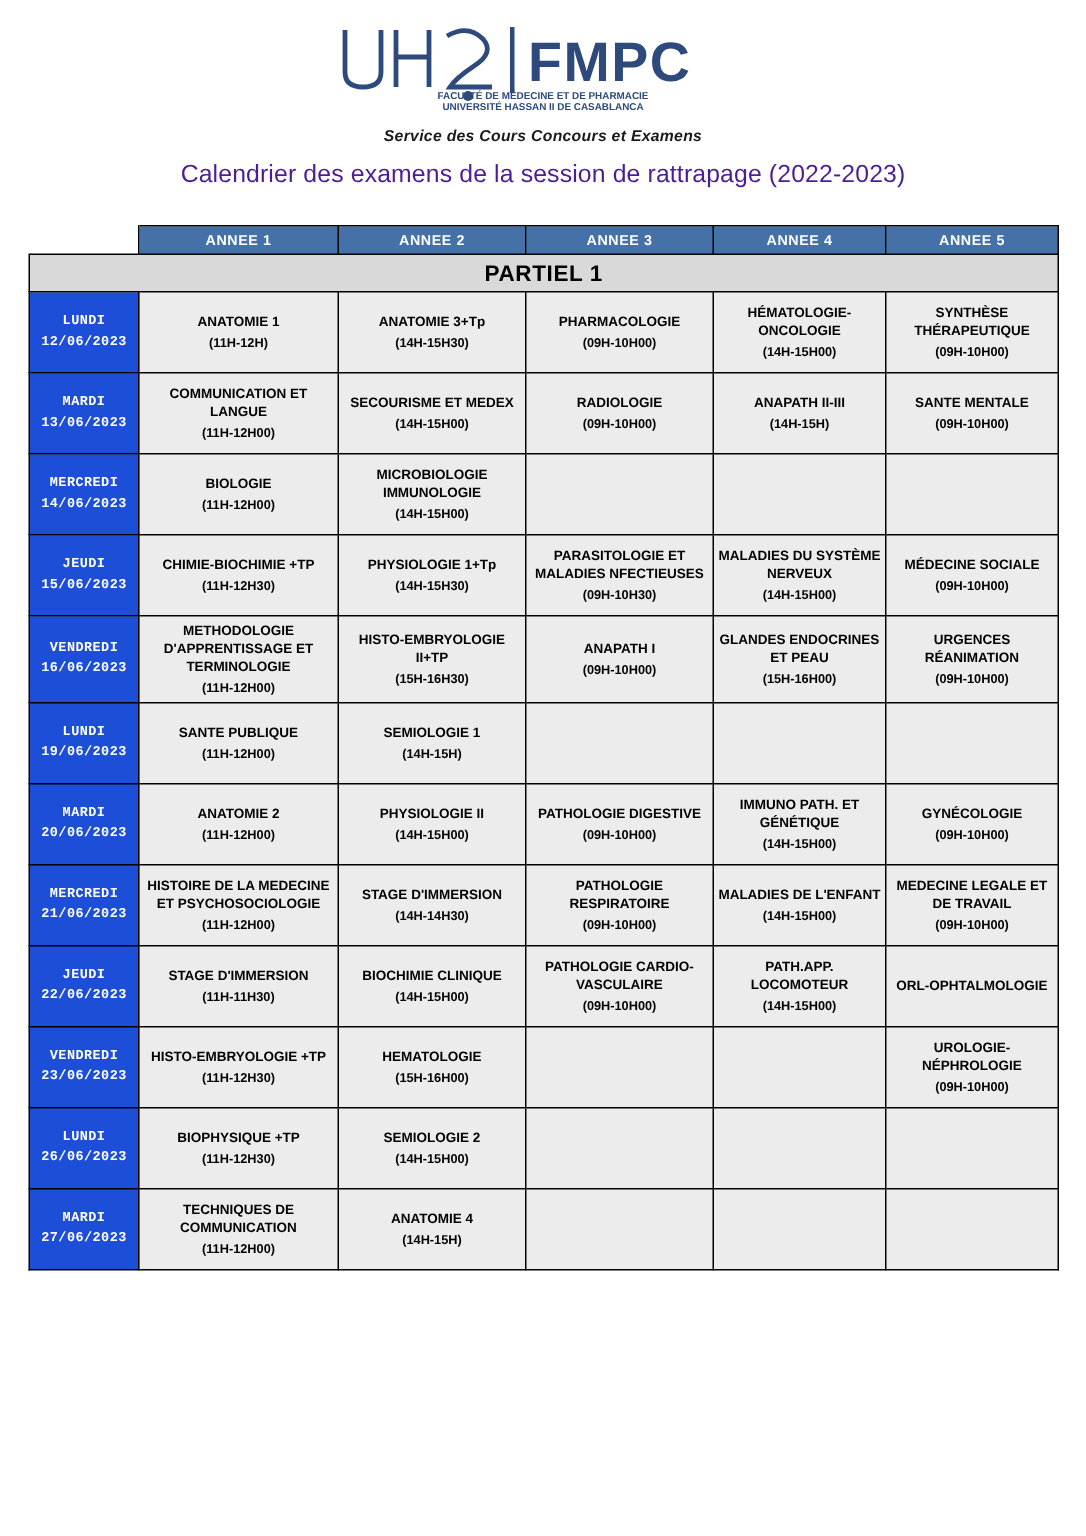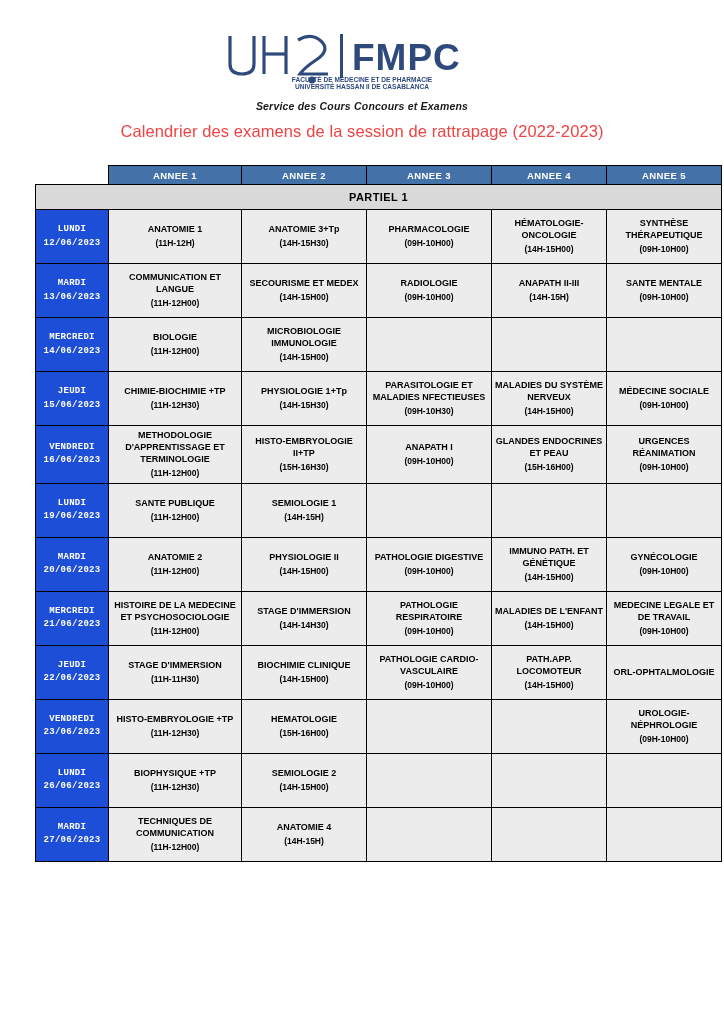--- a/index.html
+++ b/index.html
@@ -8,21 +8,21 @@
     padding: 0;
     width: 724px;
     background: #ffffff;
     font-family: "Liberation Sans", sans-serif;
     color: #000000;
   }
   .page {
     width: 724px;
     min-height: 1024px;
     position: relative;
-    padding: 16px;
+    padding: 0;
   }
 
   
   .logo-wrap {
     text-align: center;
     padding-top: 14px;
   }
   .logo {
     display: inline-block;
     position: relative;
@@ -34,21 +34,21 @@
     font-size: 10.5px;
     font-weight: bold;
     color: #1a1a1a;
     margin-top: 4px;
     letter-spacing: 0.2px;
     font-style: italic;
   }
   .title-main {
     text-align: center;
     font-size: 16.5px;
-    color: #ef4444;
+    color: #4c1d95;
     margin-top: 10px;
     letter-spacing: 0.1px;
   }
   .title-sub {
     text-align: center;
     font-size: 15.5px;
     font-weight: bold;
     color: #1a1a1a;
     margin-top: 5px;
     margin-bottom: 10px;
@@ -88,21 +88,21 @@
   }
   thead th.corner {
     background: #ffffff;
     border-top: none;
     border-left: none;
   }
 
   tr.section td {
     background: #d9d9d9;
     text-align: center;
-    font-size: 11px;
+    font-size: 15px;
     font-weight: bold;
     letter-spacing: 0.4px;
     height: 25px;
     color: #000;
   }
 
   td.daycell {
     background: #1d4ed8;
     color: #ffffff;
     text-align: center;

